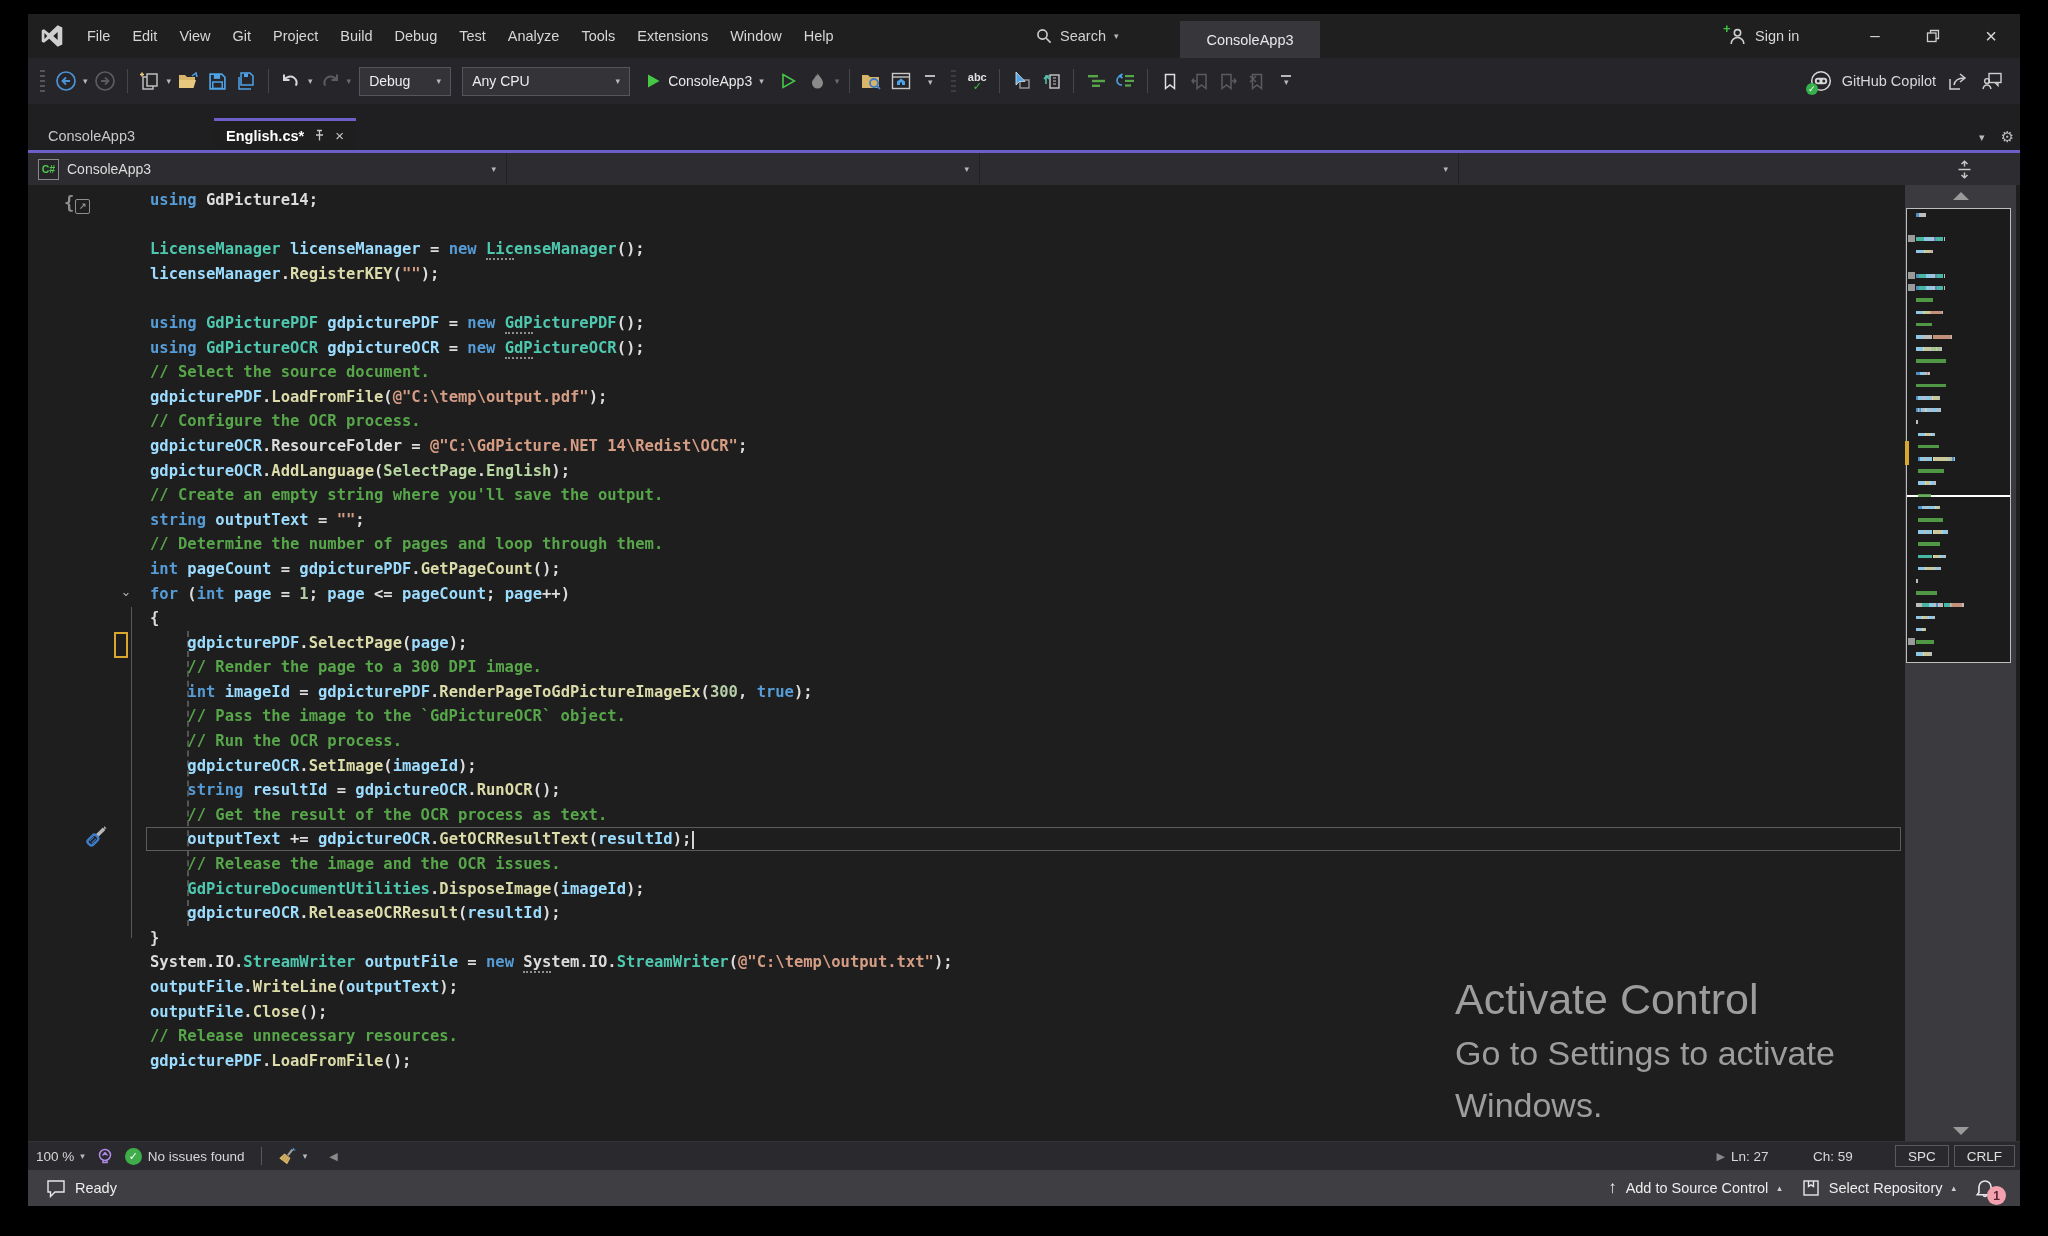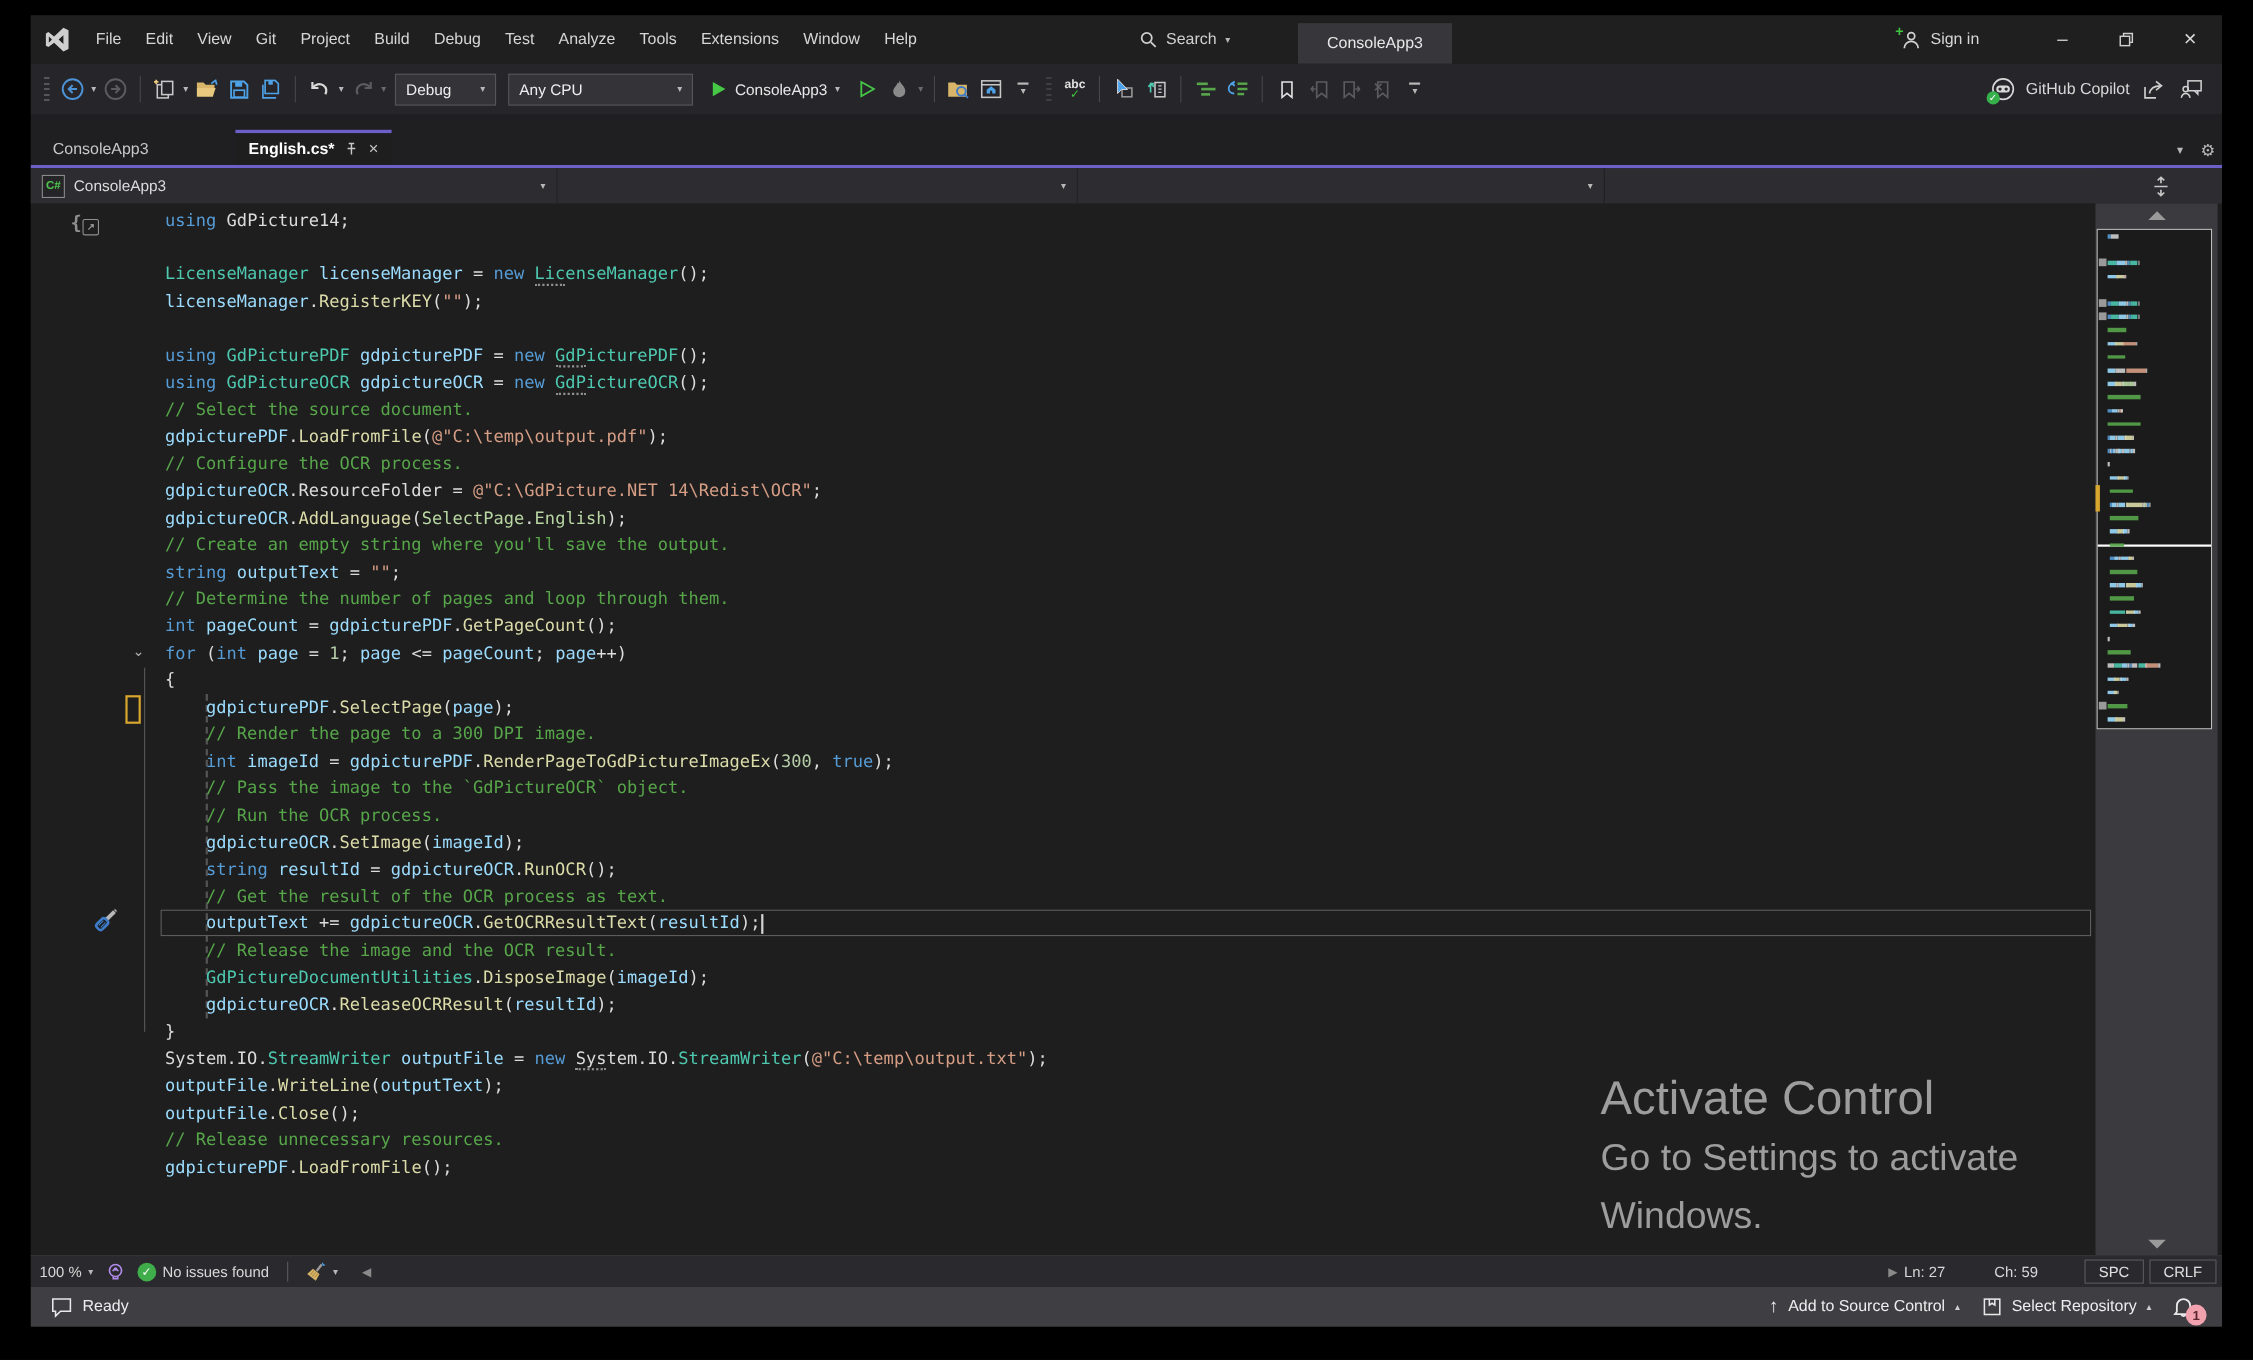--- a/index.html
+++ b/index.html
@@ -51,21 +51,21 @@
   .navsec{height:32px;display:flex;align-items:center;border-right:1px solid #222225;padding:0 10px;background:#2d2d31;}
   .navsec .cend{margin-left:auto;}
   .csbadge{width:19px;height:19px;border:1px solid #8a8a8a;background:#252528;color:#4ec94e;
            font-size:10.5px;font-weight:bold;display:flex;align-items:center;justify-content:center;margin-right:8px;}
   .splitcol{margin-left:auto;width:111px;display:flex;align-items:center;justify-content:center;background:#2d2d31;}
 
   
   .editor{position:absolute;left:0;top:171px;width:1877px;bottom:64px;background:#1e1e1e;overflow:hidden;}
   .code{position:absolute;left:122px;top:3px;right:0;}
   .code-line{height:24.6px;line-height:24.6px;white-space:pre;
-             font-family:"DejaVu Sans Mono",monospace;font-size:15.5px;font-weight:400;color:#dcdcdc;}
+             font-family:"DejaVu Sans Mono",monospace;font-size:15.5px;font-weight:700;color:#dcdcdc;}
   .code-line.current{position:relative;}
   .code-line.current::before{content:"";position:absolute;left:-4px;right:4px;top:0;bottom:1px;border:1px solid #5c5c5c;}
   .t-kw{color:#569CD6}.t-pl{color:#DCDCDC}.t-ty{color:#4EC9B0}.t-va{color:#9CDCFE}.t-me{color:#DCDCAA}
   .t-st{color:#D69D85}.t-co{color:#57A64A}.t-nu{color:#B5CEA8}.t-en{color:#B8D7A3}
   .t-d{border-bottom:2px dotted #8f8f8f;}
   .cursor-bar{display:inline-block;width:2px;height:18px;background:#d4d4d4;vertical-align:middle;margin-left:1px;position:relative;z-index:2;}
   .adorn-brace{position:absolute;left:36px;top:8px;color:#8f8f8f;display:flex;gap:1px;align-items:flex-start;
                font:600 17px "DejaVu Sans Mono",monospace;}
   .adorn-brace .bx{width:13px;height:13px;border:1.4px solid #8f8f8f;border-radius:2px;margin-top:6px;
                    font-size:9px;line-height:12px;text-align:center;color:#8f8f8f;font-family:"Liberation Sans",sans-serif;}
@@ -457,21 +457,21 @@
         <div class="code-line"><span class="t-pl">{</span></div>
         <div class="code-line"><span class="t-pl">    </span><span class="t-va">gdpicturePDF</span><span class="t-pl">.</span><span class="t-me">SelectPage</span><span class="t-pl">(</span><span class="t-va">page</span><span class="t-pl">);</span></div>
         <div class="code-line"><span class="t-pl">    </span><span class="t-co">// Render the page to a 300 DPI image.</span></div>
         <div class="code-line"><span class="t-pl">    </span><span class="t-kw">int </span><span class="t-va">imageId</span><span class="t-pl"> = </span><span class="t-va">gdpicturePDF</span><span class="t-pl">.</span><span class="t-me">RenderPageToGdPictureImageEx</span><span class="t-pl">(</span><span class="t-nu">300</span><span class="t-pl">, </span><span class="t-kw">true</span><span class="t-pl">);</span></div>
         <div class="code-line"><span class="t-pl">    </span><span class="t-co">// Pass the image to the `GdPictureOCR` object.</span></div>
         <div class="code-line"><span class="t-pl">    </span><span class="t-co">// Run the OCR process.</span></div>
         <div class="code-line"><span class="t-pl">    </span><span class="t-va">gdpictureOCR</span><span class="t-pl">.</span><span class="t-me">SetImage</span><span class="t-pl">(</span><span class="t-va">imageId</span><span class="t-pl">);</span></div>
         <div class="code-line"><span class="t-pl">    </span><span class="t-kw">string </span><span class="t-va">resultId</span><span class="t-pl"> = </span><span class="t-va">gdpictureOCR</span><span class="t-pl">.</span><span class="t-me">RunOCR</span><span class="t-pl">();</span></div>
         <div class="code-line"><span class="t-pl">    </span><span class="t-co">// Get the result of the OCR process as text.</span></div>
         <div class="code-line current"><span class="t-pl">    </span><span class="t-va">outputText</span><span class="t-pl"> += </span><span class="t-va">gdpictureOCR</span><span class="t-pl">.</span><span class="t-me">GetOCRResultText</span><span class="t-pl">(</span><span class="t-va">resultId</span><span class="t-pl">);</span><span class="cursor-bar"></span></div>
-        <div class="code-line"><span class="t-pl">    </span><span class="t-co">// Release the image and the OCR result.</span></div>
+        <div class="code-line"><span class="t-pl">    </span><span class="t-co">// Release the image and the OCR issues.</span></div>
         <div class="code-line"><span class="t-pl">    </span><span class="t-ty">GdPictureDocumentUtilities</span><span class="t-pl">.</span><span class="t-me">DisposeImage</span><span class="t-pl">(</span><span class="t-va">imageId</span><span class="t-pl">);</span></div>
         <div class="code-line"><span class="t-pl">    </span><span class="t-va">gdpictureOCR</span><span class="t-pl">.</span><span class="t-me">ReleaseOCRResult</span><span class="t-pl">(</span><span class="t-va">resultId</span><span class="t-pl">);</span></div>
         <div class="code-line"><span class="t-pl">}</span></div>
         <div class="code-line"><span class="t-pl">System.IO.</span><span class="t-ty">StreamWriter </span><span class="t-va">outputFile</span><span class="t-pl"> = </span><span class="t-kw">new </span><span class="t-pl t-d">Sys</span><span class="t-pl">tem.IO.</span><span class="t-ty">StreamWriter</span><span class="t-pl">(</span><span class="t-st">@"C:\temp\output.txt"</span><span class="t-pl">);</span></div>
         <div class="code-line"><span class="t-va">outputFile</span><span class="t-pl">.</span><span class="t-me">WriteLine</span><span class="t-pl">(</span><span class="t-va">outputText</span><span class="t-pl">);</span></div>
         <div class="code-line"><span class="t-va">outputFile</span><span class="t-pl">.</span><span class="t-me">Close</span><span class="t-pl">();</span></div>
         <div class="code-line"><span class="t-co">// Release unnecessary resources.</span></div>
         <div class="code-line"><span class="t-va">gdpicturePDF</span><span class="t-pl">.</span><span class="t-me">LoadFromFile</span><span class="t-pl">();</span></div>
       </div>
     <div class="watermark">

